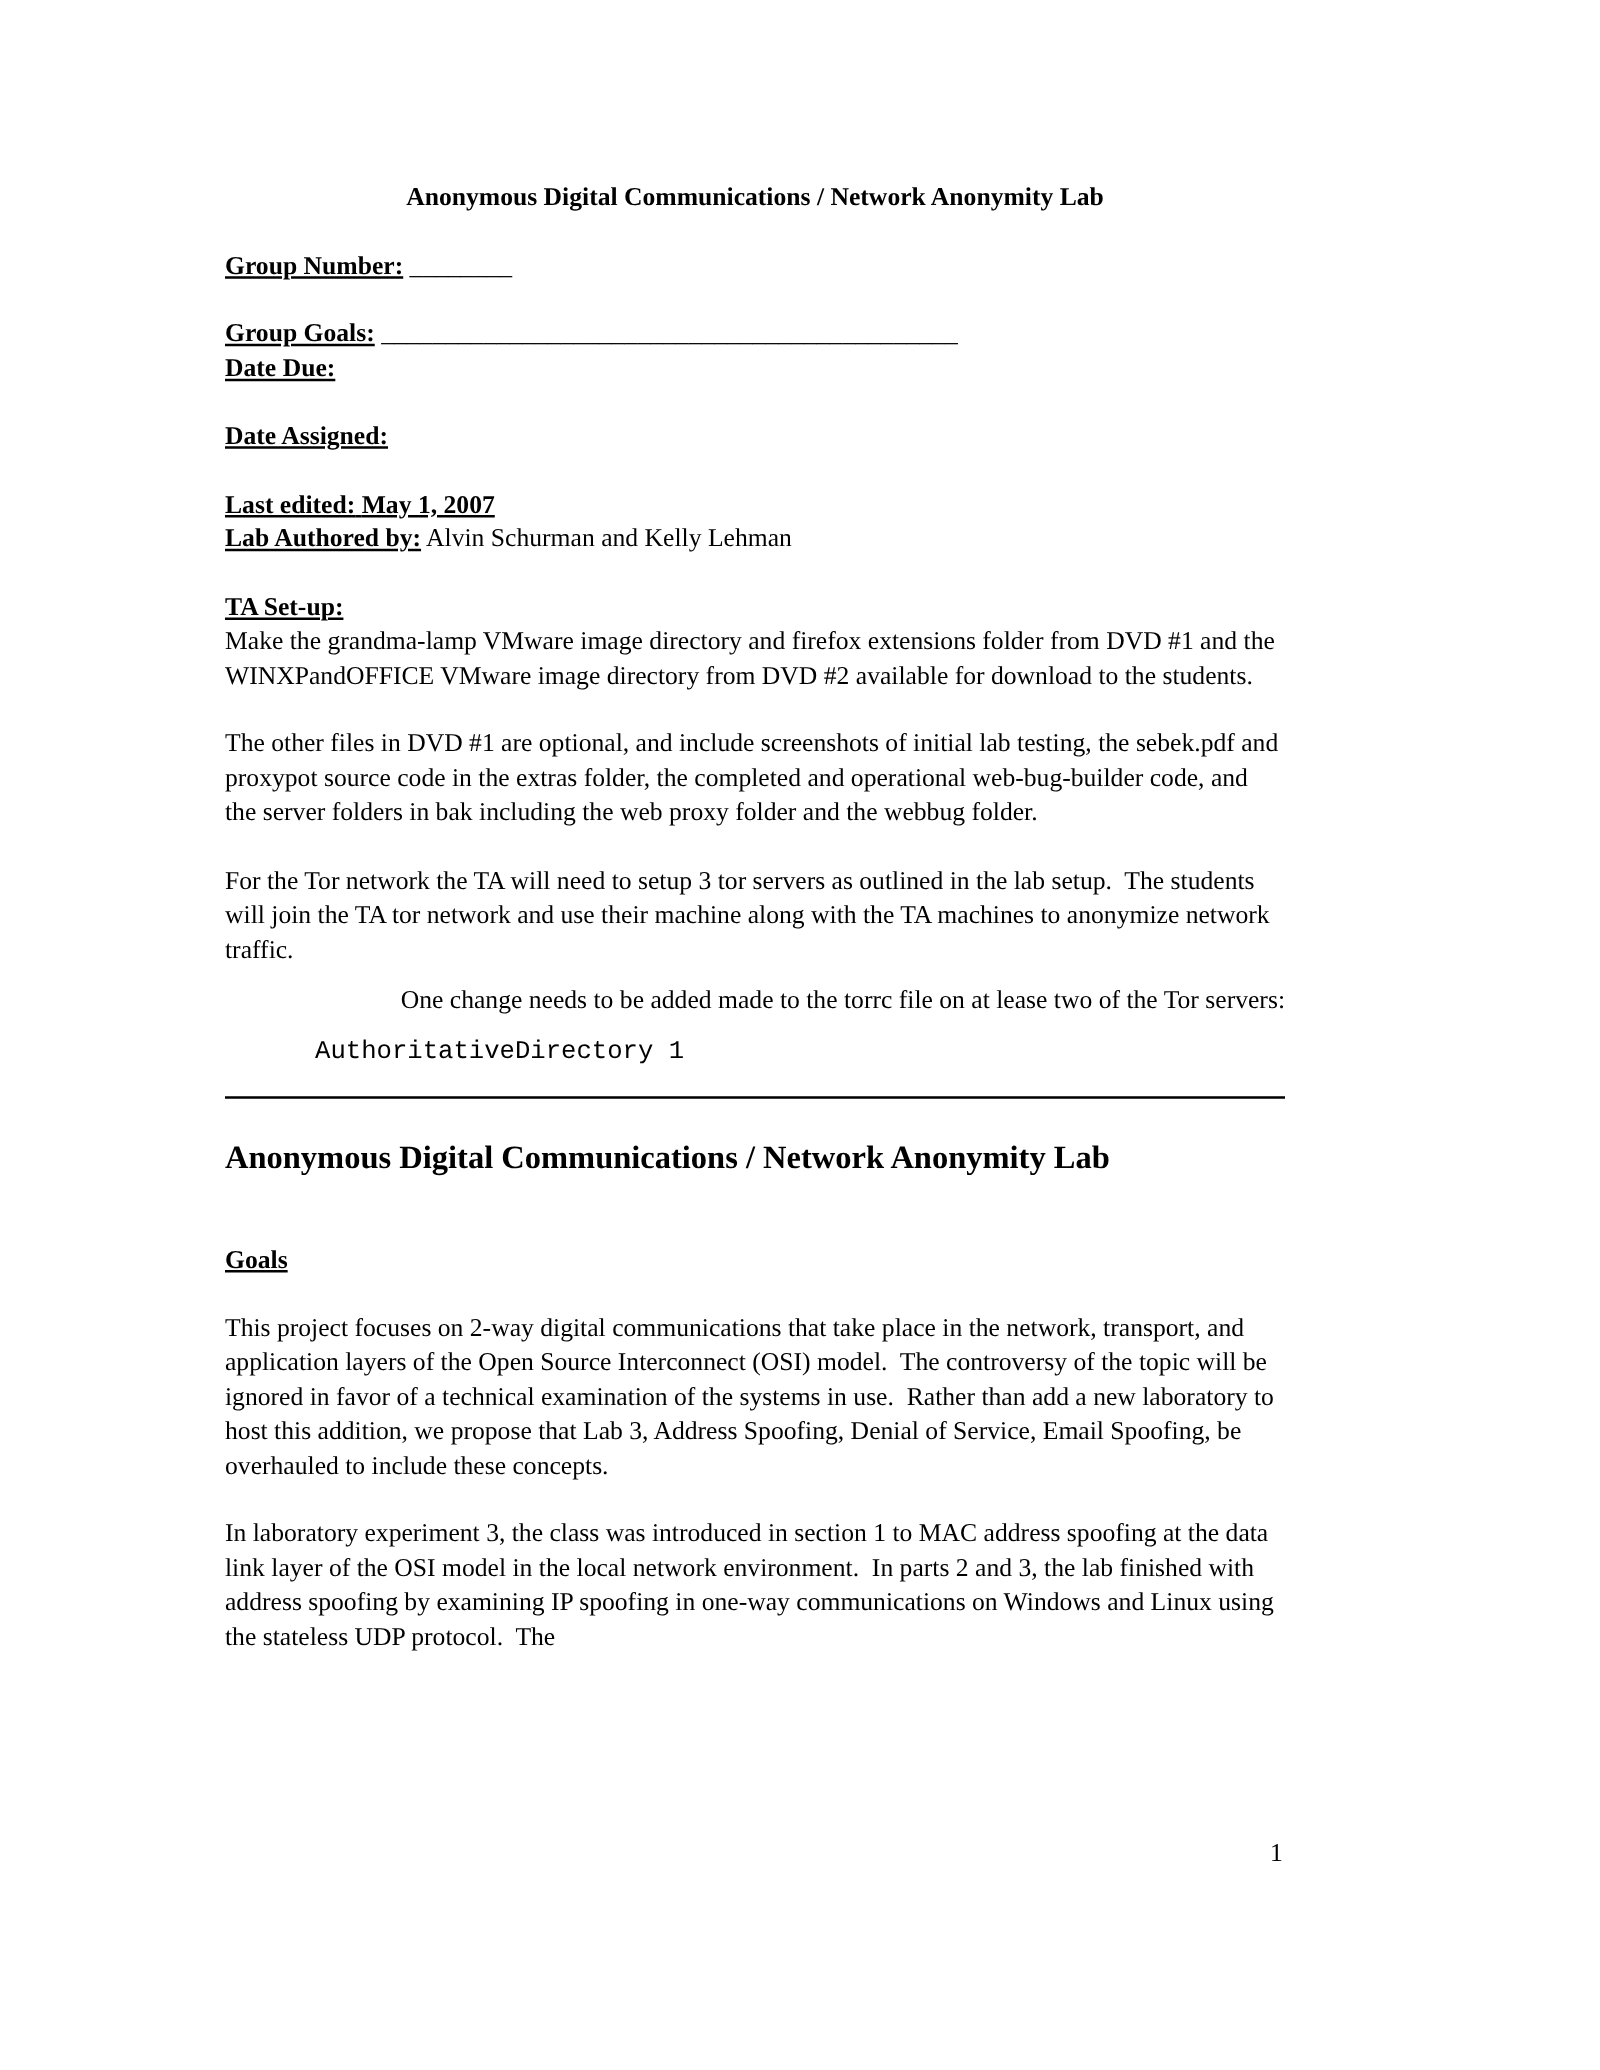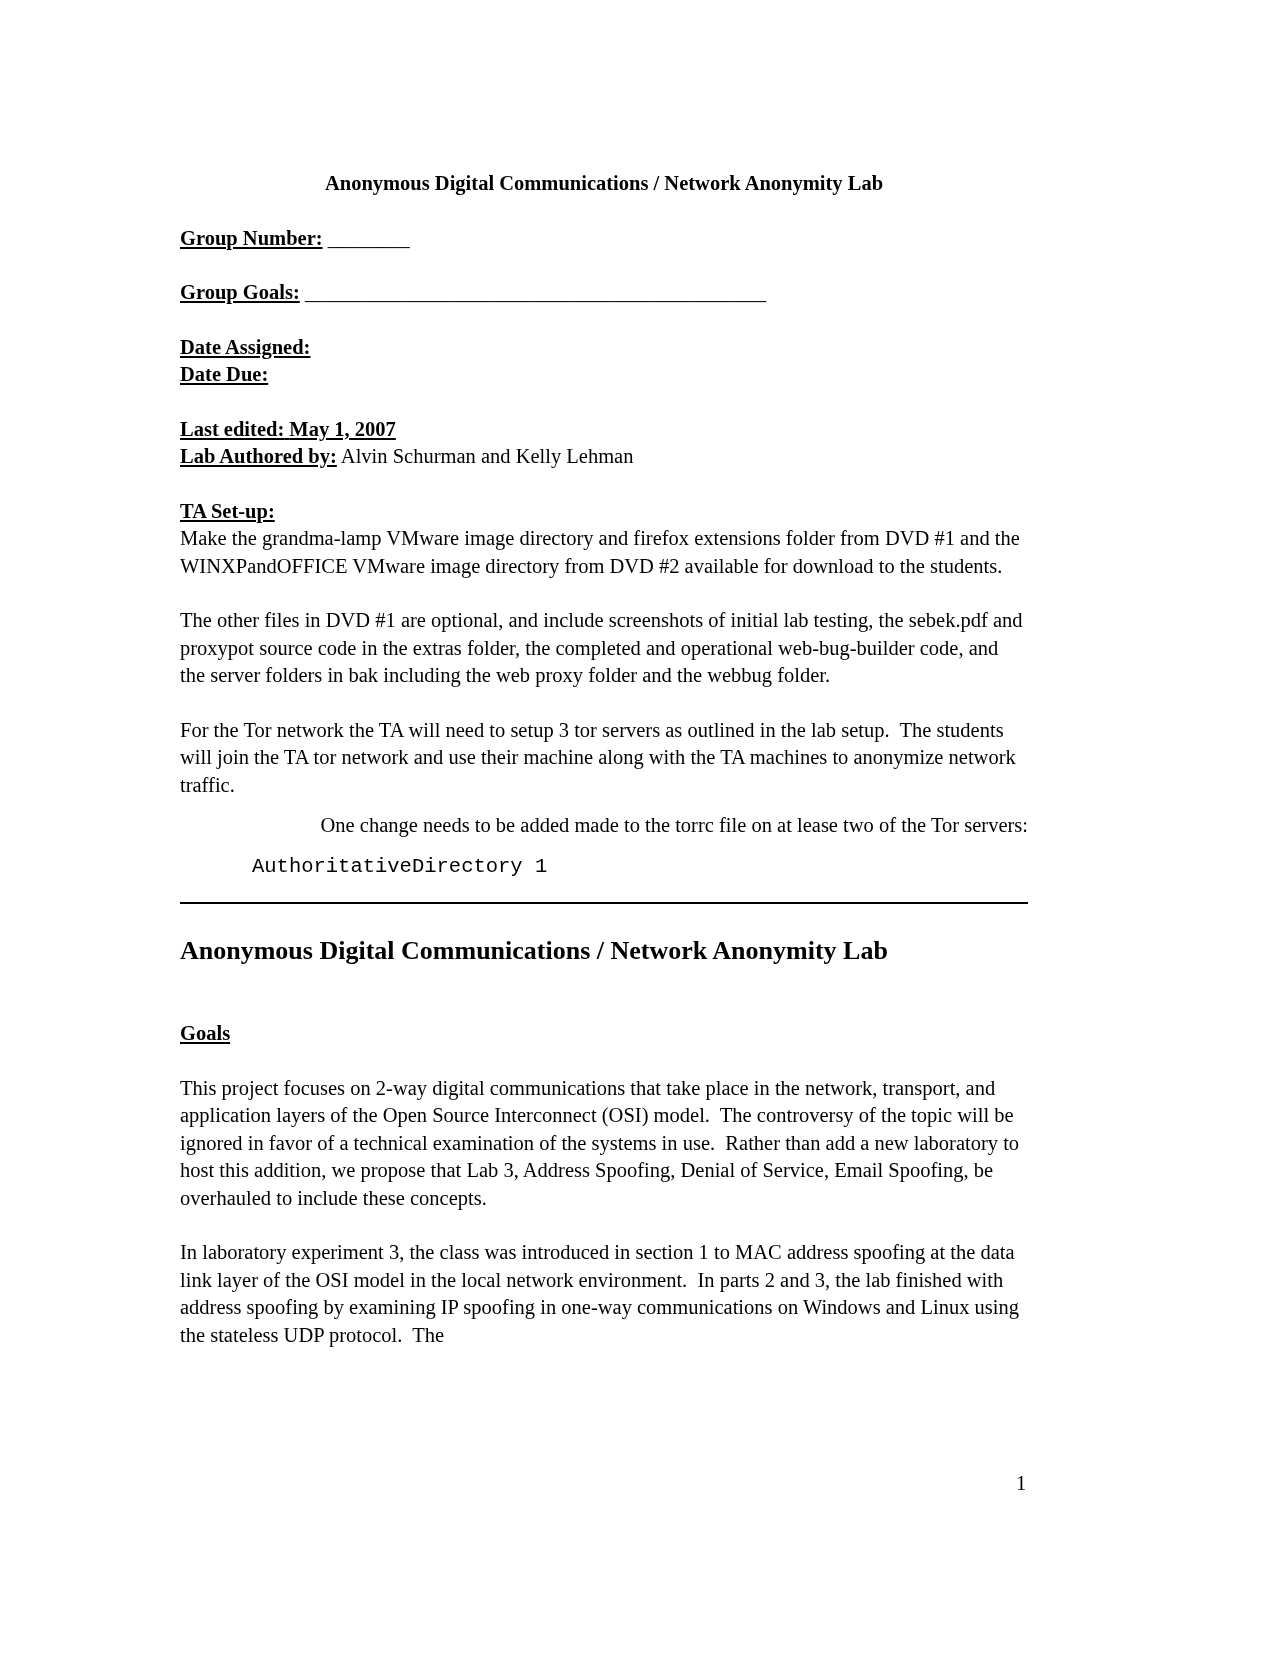--- a/index.html
+++ b/index.html
@@ -12,21 +12,20 @@
     font-size: 20.5px;
     line-height: 27.5px;
     color: #000000;
     overflow: hidden;
   }
   .content {
     position: absolute;
     left: 180px;
     top: 145px;
     width: 848px;
-    margin-top: 25px;
   }
   .para { white-space: pre-wrap; }
   .b { font-weight: bold; text-decoration: underline; }
   .doc-title {
     font-weight: bold;
     text-align: center;
   }
   .mt1 { margin-top: 27px; }   
   .mth { margin-top: 13px; text-align: right; }   
   .code-line {
@@ -68,22 +67,22 @@
     <div class="mt1">
       <span class="b">Group Number:</span>
       <span>________</span>
     </div>
 
     <div class="mt1">
       <span class="b">Group Goals:</span>
       <span>_____________________________________________</span>
     </div>
 
+    <div class="b">Date Due:</div>
     <div class="b mt1">Date Assigned:</div>
-    <div class="b">Date Due:</div>
 
     <div class="b mt1">
       <span>Last edited:</span>
       <span>May 1, 2007</span>
     </div>
 
     <div>
       <span class="b">Lab Authored by:</span>
       <span>Alvin Schurman and Kelly Lehman</span>
     </div>

